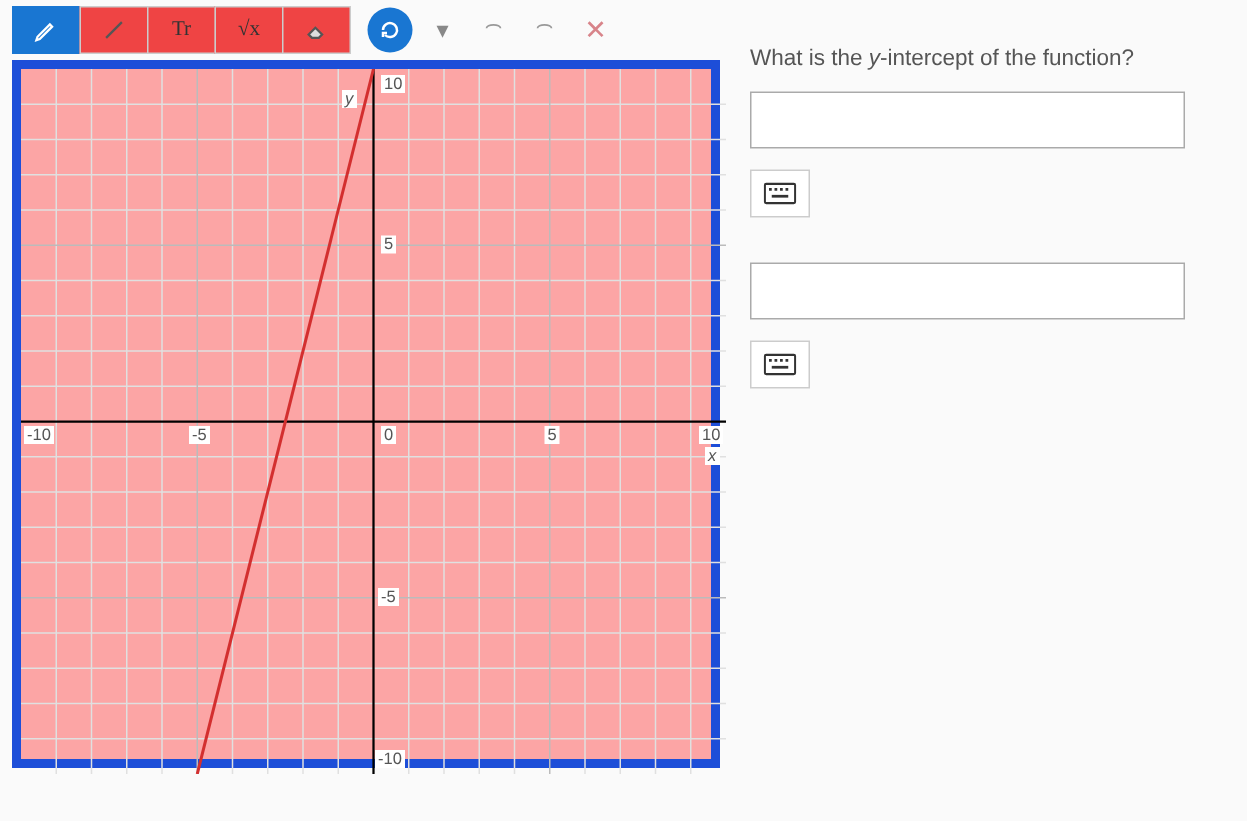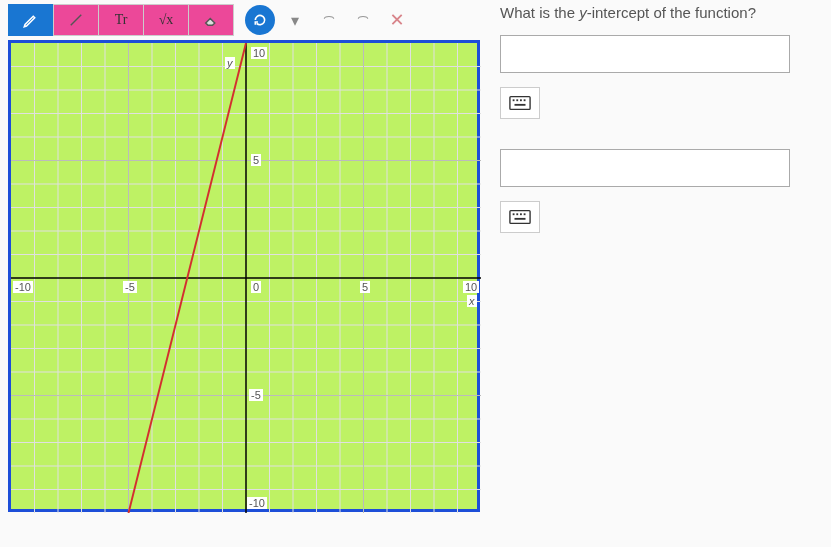--- a/index.html
+++ b/index.html
@@ -15,21 +15,21 @@
       display: flex;
       align-items: center;
       gap: 0;
       padding: 4px 8px;
       height: 40px;
     }
     .tool-btn {
       width: 46px;
       height: 32px;
       border: 1px solid #ccc;
-      background: #ec4899;
+      background: #ef4444;
       display: flex;
       align-items: center;
       justify-content: center;
       cursor: pointer;
       font-size: 14px;
       color: #333;
       margin-right: -1px;
     }
     .tool-btn.active {
       background: #1976d2;
@@ -63,33 +63,34 @@
     }
     .close-action { color: #d8848a; font-size: 18px; }
     .content {
       display: flex;
       padding: 0 8px;
       gap: 20px;
     }
     .graph-container {
       width: 472px;
       height: 472px;
-      border: 3px solid #1d4ed8;
-      background: #bef264;
+      border: 6px solid #1d4ed8;
+      background: #fca5a5;
       position: relative;
     }
     .questions {
       flex: 1;
       padding-top: 0;
     }
     .question-block { margin-bottom: 30px; }
     .question-text {
       font-size: 15px;
       color: #555;
       margin-bottom: 14px;
+      margin-top: 26px;
     }
     .italic { font-style: italic; }
     .answer-row {
       display: flex;
       flex-direction: column;
       gap: 10px;
     }
     .answer-input {
       width: 290px;
       height: 38px;

